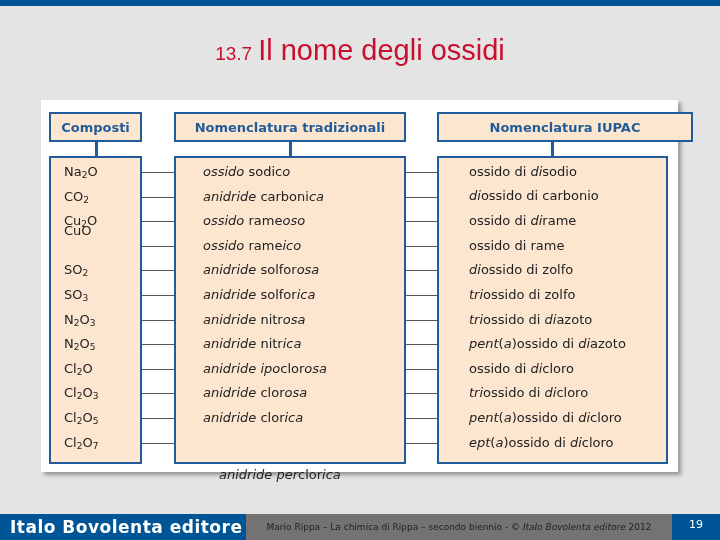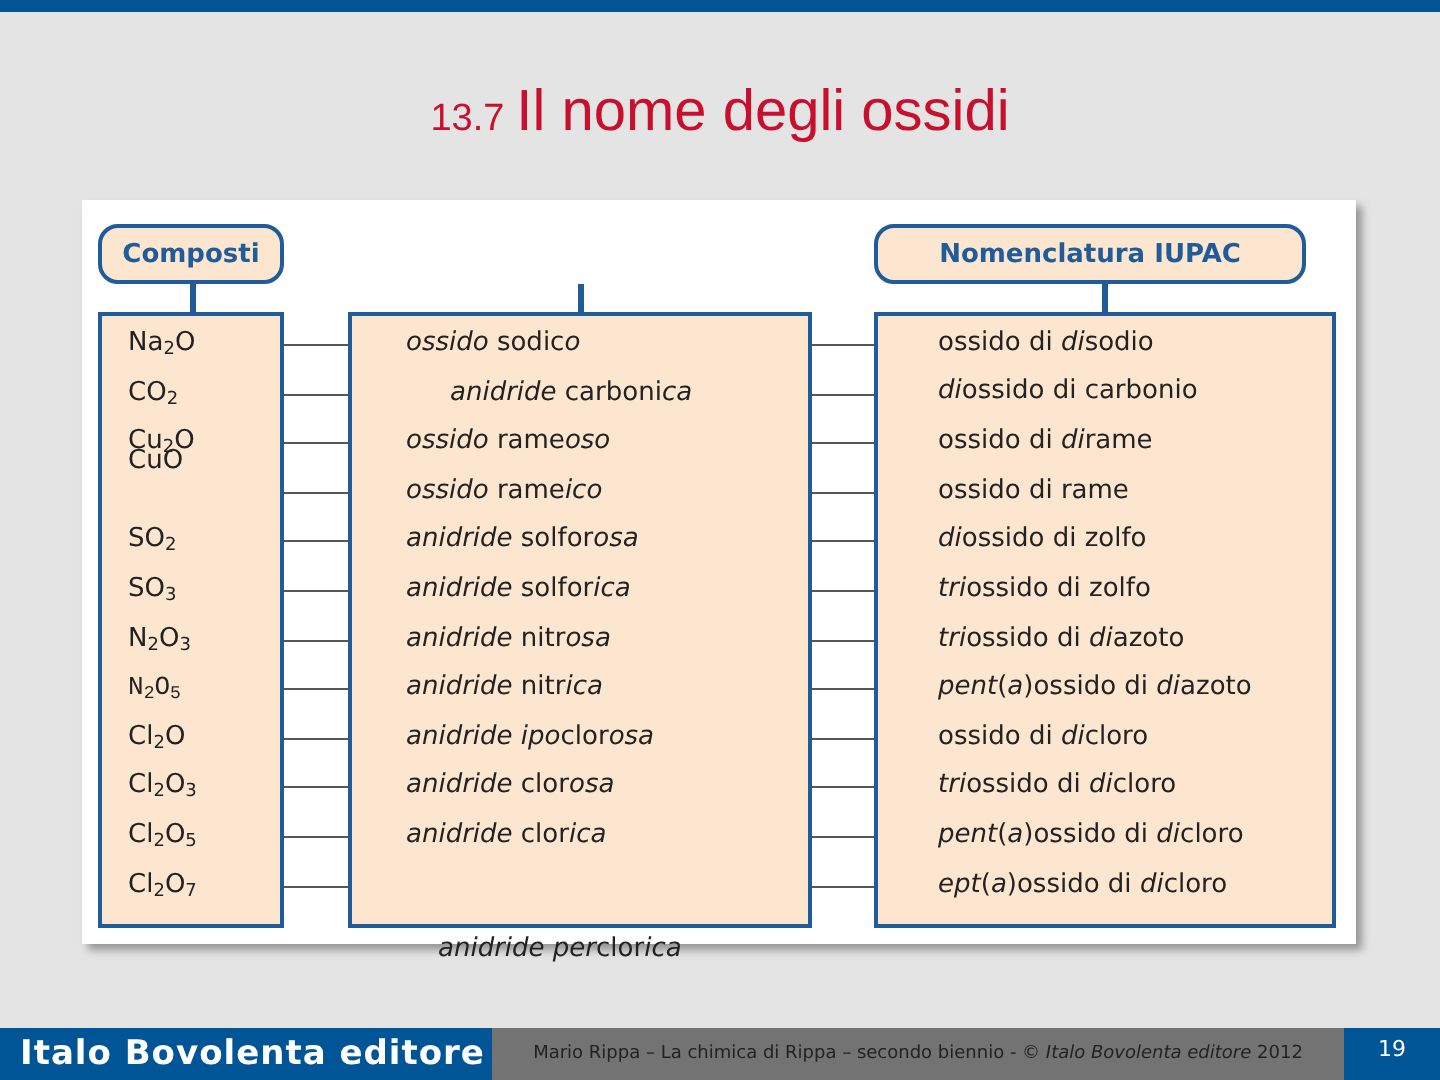--- a/index.html
+++ b/index.html
@@ -1,22 +1,22 @@
 <!DOCTYPE html>
 <html><head>
 <meta charset="utf-8">
 <style>
   html, body { margin:0; padding:0; }
   body { width:720px; height:540px; background:#e4e4e4; position:relative; overflow:hidden; font-family:"DejaVu Sans", sans-serif; }
   .topbar { position:absolute; left:0; top:0; width:720px; height:6px; background:#005596; }
-  .title { position:absolute; left:0; top:30px; width:720px; text-align:center; color:#c8102e; font-family:"Liberation Sans", sans-serif; font-size:29px; line-height:52px; }
+  .title { position:absolute; left:0; top:30px; width:720px; text-align:center; color:#c8102e; font-family:"Liberation Sans", sans-serif; font-size:29px; line-height:40px; }
   .title .num { font-size:19px; margin-right:6px; }
   .panel { position:absolute; left:41px; top:100px; width:637px; height:372px; background:#ffffff; box-shadow:3px 3px 4px rgba(0,0,0,0.35); }
   .box { position:absolute; background:#fde6d0; border:2px solid #1f5c99; box-sizing:border-box; }
-  .hdr { display:flex; align-items:center; justify-content:center; color:#1f5c99; font-weight:bold; font-size:13px; font-family:"DejaVu Sans", sans-serif;border-radius:10px; }
+  .hdr { display:flex; align-items:center; justify-content:center; color:#1f5c99; font-weight:bold; font-size:13px; font-family:"DejaVu Sans", sans-serif; }
   .vline { position:absolute; width:3px; background:#1f5c99; }
   .hline { position:absolute; height:1px; background:#555; }
   .rows { position:absolute; left:0; top:0; }
   .row { position:absolute; font-size:13px; color:#222; white-space:nowrap; line-height:16px; }
   .row i { font-style:italic; }
   sub { font-size:9px; vertical-align:-2px; line-height:0; }
   .footer { position:absolute; left:0; top:514px; width:651px; height:26px; }
   .f-left { position:absolute; left:0; top:0; width:246px; height:26px; background:#005596; color:#fff; font-weight:bold; font-size:17px; line-height:26px; padding-left:10px; box-sizing:border-box; letter-spacing:0.5px; }
   .f-mid { position:absolute; left:246px; top:0; width:426px; height:26px; background:#737373; color:#222; font-size:9px; line-height:26px; text-align:center; }
   .f-mid i { font-style:italic; }
@@ -29,40 +29,43 @@
 
 <div class="title">
   <span class="num">13.7</span><span>Il nome degli ossidi</span>
 </div>
 
 <div class="panel">
 
   <div class="box hdr" style="left:8px;top:12px;width:93px;height:30px;">
       <span>Composti</span>
     </div>
-  <div class="box hdr" style="left:396px;top:12px;width:216px;height:30px;">
+  <div class="box hdr" style="left:133px;top:12px;width:232px;height:30px;">
+      <span>Nomenclatura tradizionali</span>
+    </div>
+  <div class="box hdr" style="left:396px;top:12px;width:256px;height:30px;">
       <span>Nomenclatura IUPAC</span>
     </div>
 
   <div class="vline" style="left:54px;top:42px;height:15px;"></div>
   <div class="vline" style="left:248px;top:42px;height:15px;"></div>
   <div class="vline" style="left:510px;top:42px;height:15px;"></div>
 
   <div class="box" style="left:8px;top:56px;width:93px;height:308px;"></div>
   <div class="box" style="left:133px;top:56px;width:232px;height:308px;"></div>
   <div class="box" style="left:396px;top:56px;width:231px;height:308px;"></div>
 
   <div id="rows" class="rows">
       <div class="row" style="left: 23px; top: 64px;"><span>Na</span><sub>2</sub><span>O</span></div>
       <div class="row" style="left: 162px; top: 64px;"><i>ossido</i><span> sodic</span><i>o</i></div>
       <div class="row" style="left: 428px; top: 64px;"><span>ossido di </span><i>di</i><span>sodio</span></div>
       <div class="hline" style="left: 101px; width: 32px; top: 72px;"></div>
       <div class="hline" style="left: 365px; width: 31px; top: 72px;"></div>
       <div class="row" style="left: 23px; top: 88.6px;"><span>CO</span><sub>2</sub></div>
-      <div class="row" style="left: 162px; top: 88.6px; margin-left: 22px;"><i>anidride</i><span> carboni</span><i>ca</i></div>
+      <div class="row" style="left: 162px; top: 88.6px;"><i>anidride</i><span> carboni</span><i>ca</i></div>
       <div class="row" style="left: 428px; top: 88px;"><i>di</i><span>ossido di carbonio</span></div>
       <div class="hline" style="left: 101px; width: 32px; top: 96.6px;"></div>
       <div class="hline" style="left: 365px; width: 31px; top: 96.6px;"></div>
       <div class="row" style="left: 23px; top: 113.2px;"><span>Cu</span><sub>2</sub><span>O</span></div>
       <div class="row" style="left: 162px; top: 113.2px;"><i>ossido</i><span> rame</span><i>oso</i></div>
       <div class="row" style="left: 428px; top: 113.2px;"><span>ossido di </span><i>di</i><span>rame</span></div>
       <div class="hline" style="left: 101px; width: 32px; top: 121.2px;"></div>
       <div class="hline" style="left: 365px; width: 31px; top: 121.2px;"></div>
       <div class="row" style="left: 23px; top: 123px;"><span>CuO</span></div>
       <div class="row" style="left: 162px; top: 137.8px;"><i>ossido</i><span> rame</span><i>ico</i></div>
@@ -77,21 +80,21 @@
       <div class="row" style="left: 23px; top: 187px;"><span>SO</span><sub>3</sub></div>
       <div class="row" style="left: 162px; top: 187px;"><i>anidride</i><span> solfor</span><i>ica</i></div>
       <div class="row" style="left: 428px; top: 187px;"><i>tri</i><span>ossido di zolfo</span></div>
       <div class="hline" style="left: 101px; width: 32px; top: 195px;"></div>
       <div class="hline" style="left: 365px; width: 31px; top: 195px;"></div>
       <div class="row" style="left: 23px; top: 211.6px;"><span>N</span><sub>2</sub><span>O</span><sub>3</sub></div>
       <div class="row" style="left: 162px; top: 211.6px;"><i>anidride</i><span> nitr</span><i>osa</i></div>
       <div class="row" style="left: 428px; top: 211.6px;"><i>tri</i><span>ossido di </span><i>di</i><span>azoto</span></div>
       <div class="hline" style="left: 101px; width: 32px; top: 219.6px;"></div>
       <div class="hline" style="left: 365px; width: 31px; top: 219.6px;"></div>
-      <div class="row" style="left: 23px; top: 236.2px; font-family: Liberation Mono, monospace;"><span>N</span><sub>2</sub><span>O</span><sub>5</sub></div>
+      <div class="row" style="left: 23px; top: 236.2px;"><span>N</span><sub>2</sub><span>O</span><sub>5</sub></div>
       <div class="row" style="left: 162px; top: 236.2px;"><i>anidride</i><span> nitr</span><i>ica</i></div>
       <div class="row" style="left: 428px; top: 236.2px;"><i>pent</i><span>(</span><i>a</i><span>)ossido di </span><i>di</i><span>azoto</span></div>
       <div class="hline" style="left: 101px; width: 32px; top: 244.2px;"></div>
       <div class="hline" style="left: 365px; width: 31px; top: 244.2px;"></div>
       <div class="row" style="left: 23px; top: 260.8px;"><span>Cl</span><sub>2</sub><span>O</span></div>
       <div class="row" style="left: 162px; top: 260.8px;"><i>anidride</i><span> </span><i>ipo</i><span>clor</span><i>osa</i></div>
       <div class="row" style="left: 428px; top: 260.8px;"><span>ossido di </span><i>di</i><span>cloro</span></div>
       <div class="hline" style="left: 101px; width: 32px; top: 268.8px;"></div>
       <div class="hline" style="left: 365px; width: 31px; top: 268.8px;"></div>
       <div class="row" style="left: 23px; top: 285.4px;"><span>Cl</span><sub>2</sub><span>O</span><sub>3</sub></div>

